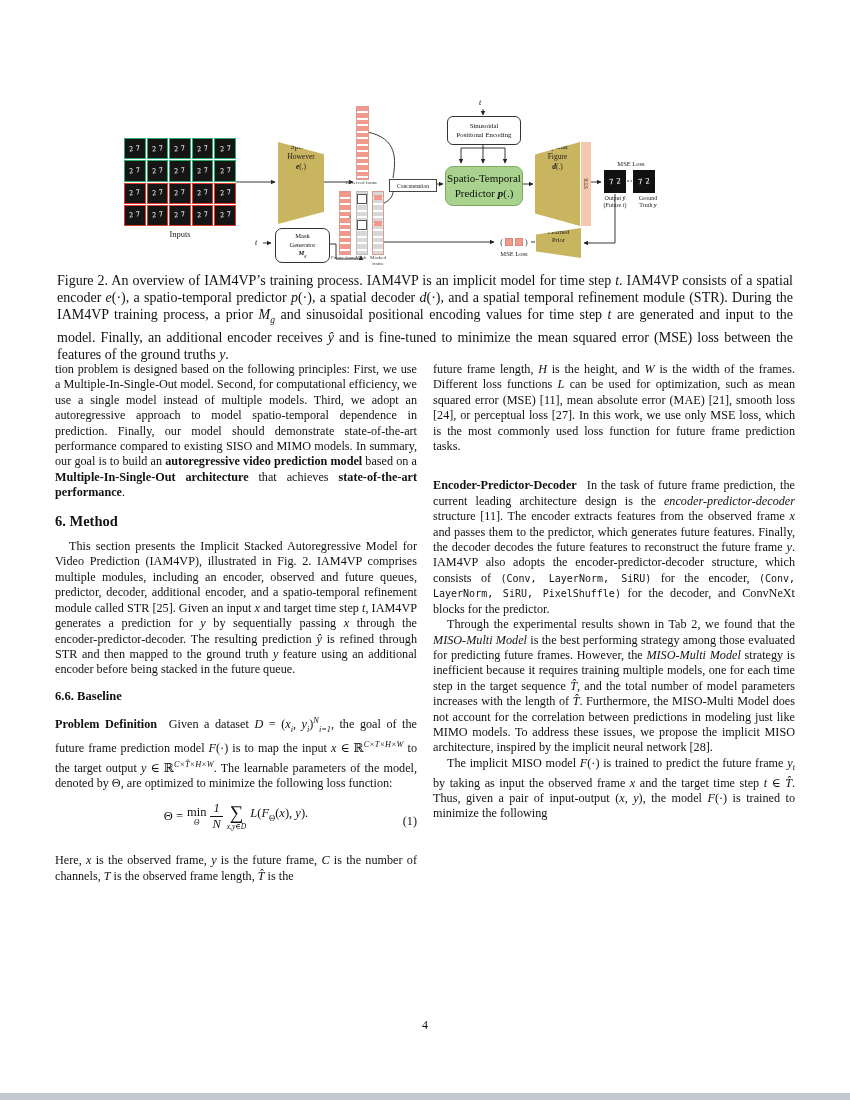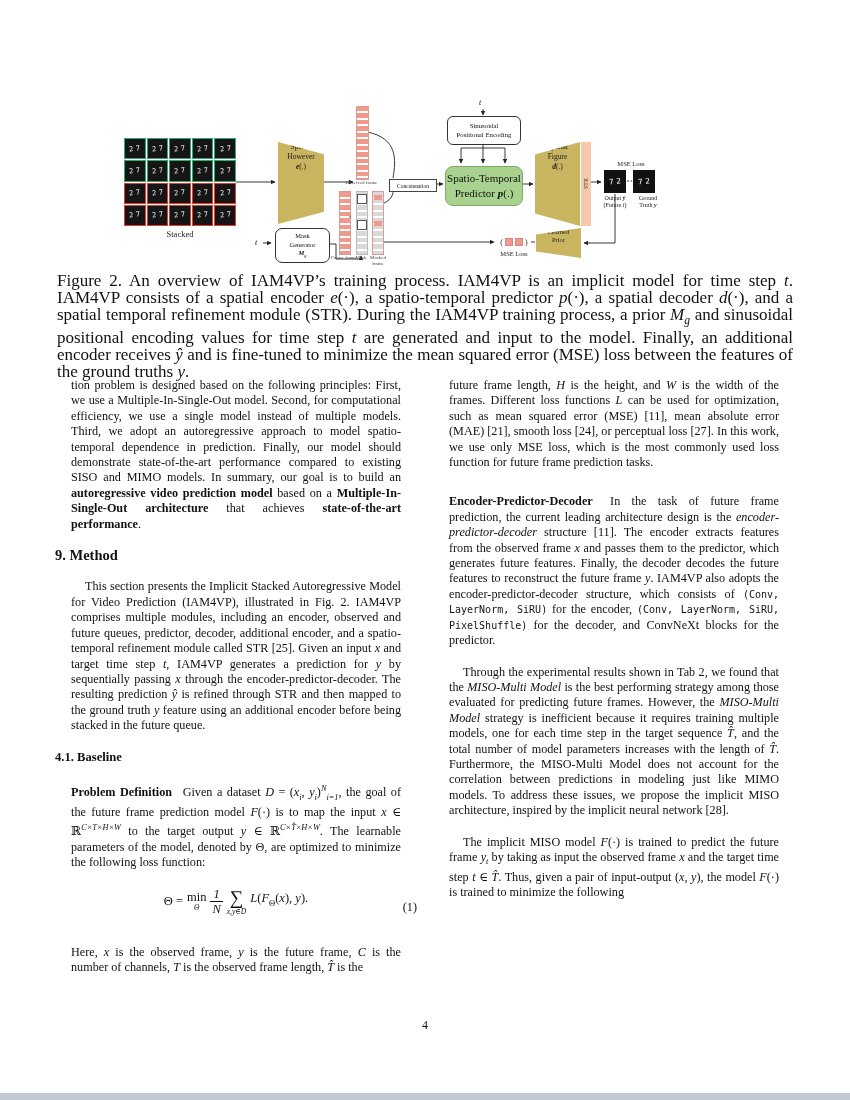--- a/index.html
+++ b/index.html
@@ -61,25 +61,25 @@
   .dg2{color:#fff;font-size:7.5px;font-family:"DejaVu Sans",sans-serif;transform:rotate(-6deg);}
   .out-lbl1{left:536px;top:103px;width:38px;font-size:6px;}
   .out-lbl2{left:534px;top:110px;width:42px;font-size:6px;}
   .gt-lbl1{left:572px;top:103px;width:32px;font-size:6px;}
   .gt-lbl2{left:572px;top:110px;width:32px;font-size:6px;}
   .msesq{position:absolute;left:437px;top:144px;width:34px;height:12px;display:flex;align-items:center;justify-content:center;gap:2px;}
   .msesq .par{font-size:8px;color:#333;}
   .sq{width:6px;height:6px;background:#f09a8d;border:1px solid #d98880;display:inline-block;}
   .mse-bot{left:433px;top:158px;width:42px;font-size:6.5px;}
   
-  .caption{position:absolute;left:57px;top:272px;width:736px;font-size:17px;line-height:17px;text-align:justify;}
+  .caption{position:absolute;left:57px;top:272px;width:736px;font-size:14px;line-height:17px;text-align:justify;}
   
   .col{position:absolute;top:362px;width:362px;font-size:12.2px;line-height:15.4px;}
   .col-left{left:55px;} .col-right{left:433px;}
-  .col p{margin:16px;text-align:justify;}
+  .col p{margin:0;text-align:justify;}
   .col p.ind{text-indent:14px;}
   .col p.gap{margin-top:24px;}
   h2.h-sec{font-size:14.5px;margin:13px 0 10px 0;}
   h3.h-sub{font-size:12.6px;margin:11px 0 9px 0;}
   .mono{font-family:"DejaVu Sans Mono",monospace;font-size:0.82em;}
   .sup{vertical-align:super;font-size:0.68em;}
   .sub{vertical-align:sub;font-size:0.68em;}
   
   .equation{position:relative;margin:10px 0 10px 0;text-align:center;height:42px;}
   .eq-body{display:inline-flex;align-items:center;gap:4px;font-size:12.5px;}
@@ -182,21 +182,21 @@
       <div class="icell r">
           <span class="dg">2 7</span>
         </div>
       <div class="icell r">
           <span class="dg">2 7</span>
         </div>
       <div class="icell r">
           <span class="dg">2 7</span>
         </div>
     </div>
-    <div class="lbl inputs-lbl">Stacked</div>
+    <div class="lbl inputs-lbl">Inputs</div>
 
     <div class="t-lbl t-mask">t</div>
     <div class="maskgen">
       <div>Mask</div>
       <div>Generator</div>
       <div><span style="font-weight: 700; font-style: italic;">M</span><span class="sub" style="font-style: italic;">g</span></div>
     </div>
 
     <div class="trap encoder">
       <div>Spatial</div>
@@ -264,23 +264,23 @@
       <span class="sq"></span>
       <span class="par">)</span>
     </div>
     <div class="lbl mse-bot">MSE Loss</div>
   </div>
 
   <div class="caption"><span>Figure 2. An overview of IAM4VP’s training process. IAM4VP is an implicit model for time step </span><span style="font-style: italic;">t</span><span>. IAM4VP consists of a spatial encoder </span><span style="font-style: italic;">e</span><span>(·), a spatio-temporal predictor </span><span style="font-style: italic;">p</span><span>(·), a spatial decoder </span><span style="font-style: italic;">d</span><span>(·), and a spatial temporal refinement module (STR). During the IAM4VP training process, a prior </span><span style="font-style: italic;">M</span><span class="sub" style="font-style: italic;">g</span><span> and sinusoidal positional encoding values for time step </span><span style="font-style: italic;">t</span><span> are generated and input to the model. Finally, an additional encoder receives </span><span style="font-style: italic;">ŷ</span><span> and is fine-tuned to minimize the mean squared error (MSE) loss between the features of the ground truths </span><span style="font-style: italic;">y</span><span>.</span></div>
 
   <div class="col col-left">
     <p><span>tion problem is designed based on the following principles: First, we use a Multiple-In-Single-Out model. Second, for computational efficiency, we use a single model instead of multiple models.  Third, we adopt an autoregressive approach to model spatio-temporal dependence in prediction. Finally, our model should demonstrate state-of-the-art performance compared to existing SISO and MIMO models. In summary, our goal is to build an </span><span style="font-weight: 700;">autoregressive video prediction model</span><span> based on a </span><span style="font-weight: 700;">Multiple-In-Single-Out architecture</span><span> that achieves </span><span style="font-weight: 700;">state-of-the-art performance</span><span>.</span></p>
-    <h2 class="h-sec">9. Method</h2>
+    <h2 class="h-sec">6. Method</h2>
     <p class="ind"><span>This section presents the Implicit Stacked Autoregressive Model for Video Prediction (IAM4VP), illustrated in Fig. 2. IAM4VP comprises multiple modules, including an encoder, observed and future queues, predictor, decoder, additional encoder, and a spatio-temporal refinement module called STR [25].  Given an input </span><span style="font-style: italic;">x</span><span> and target time step </span><span style="font-style: italic;">t</span><span>, IAM4VP generates a prediction for </span><span style="font-style: italic;">y</span><span> by sequentially passing </span><span style="font-style: italic;">x</span><span> through the encoder-predictor-decoder. The resulting prediction </span><span style="font-style: italic;">ŷ</span><span> is refined through STR and then mapped to the ground truth </span><span style="font-style: italic;">y</span><span> feature using an additional encoder before being stacked in the future queue.</span></p>
-    <h3 class="h-sub">4.1. Baseline</h3>
+    <h3 class="h-sub">6.6. Baseline</h3>
     <p><span style="font-weight: 700;">Problem Definition</span><span>  Given a dataset </span><span style="font-style: italic;">D</span><span> = (</span><span style="font-style: italic;">x</span><span class="sub" style="font-style: italic;">i</span><span>, </span><span style="font-style: italic;">y</span><span class="sub" style="font-style: italic;">i</span><span>)</span><span class="sup" style="font-style: italic;">N</span><span class="sub" style="font-style: italic;">i=1</span><span>, the goal of the future frame prediction model </span><span style="font-style: italic;">F</span><span>(·) is to map the input </span><span style="font-style: italic;">x</span><span> ∈ ℝ</span><span class="sup" style="font-style: italic;">C×T×H×W</span><span> to the target output </span><span style="font-style: italic;">y</span><span> ∈ ℝ</span><span class="sup" style="font-style: italic;">C×T̂×H×W</span><span>. The learnable parameters of the model, denoted by Θ, are optimized to minimize the following loss function:</span></p>
     <div class="equation">
       <span class="eq-body">
         <span>Θ = </span>
         <span class="stack">
           <span class="top">min</span>
           <span class="bot">Θ</span>
         </span>
         <span class="frac">
           <span class="num">1</span>

